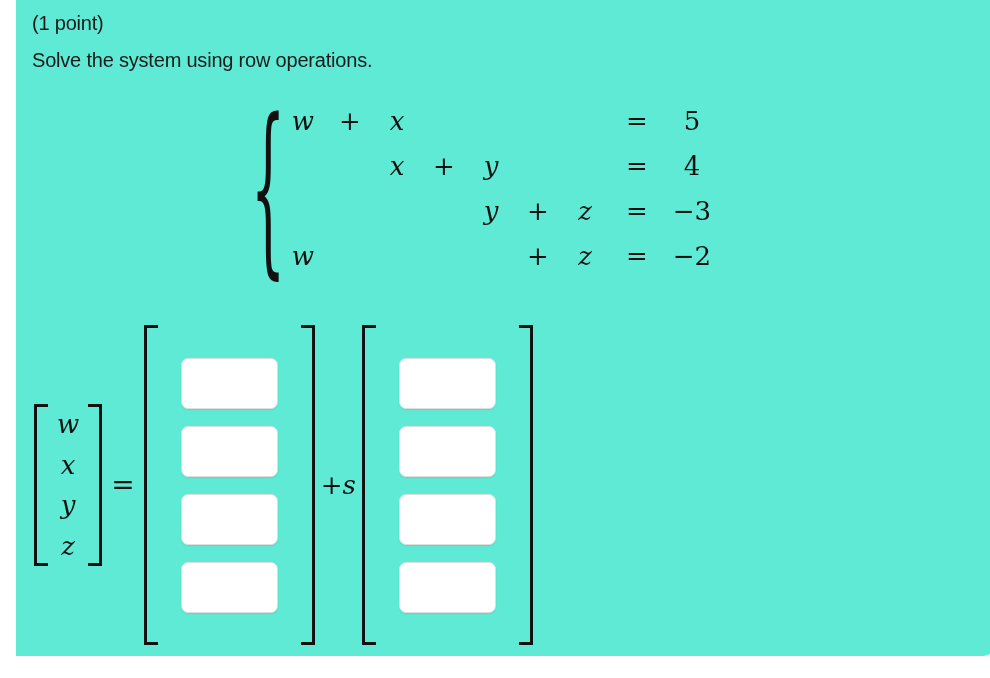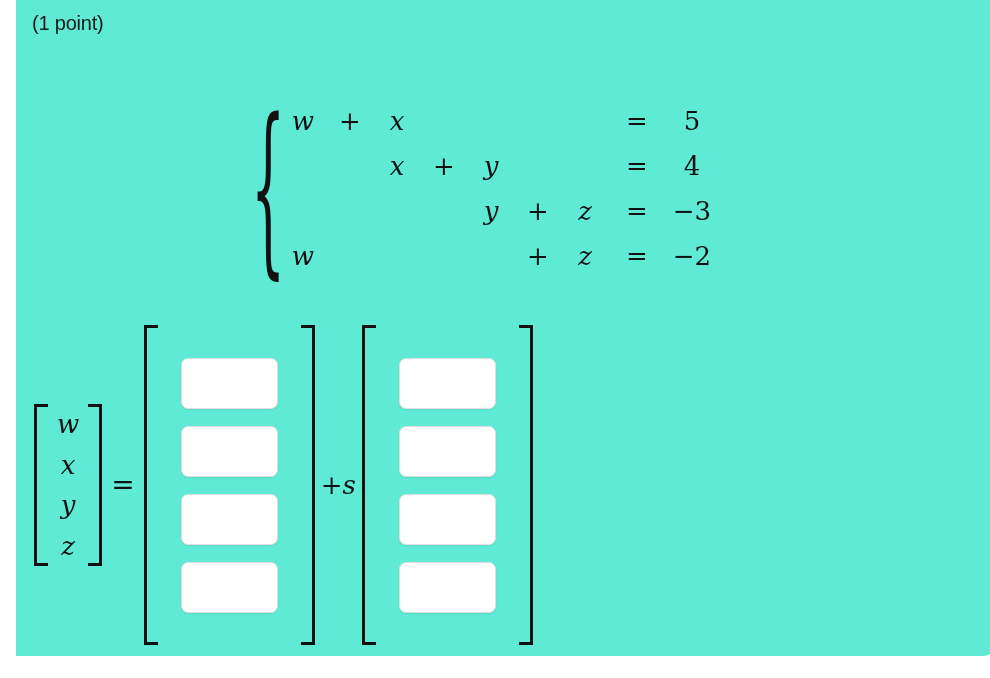--- a/index.html
+++ b/index.html
@@ -177,20 +177,21 @@
   }
   #plus-s .scalar { font-style: italic; }
 </style>
 </head>
 <body>
 
 <div id="problem-panel">
 
   <div id="points-label">(1 point)</div>
 
+  <div id="prompt-text">Solve the system using row operations.</div>
 
   <div id="system-block">
 
     <div id="system-brace">{</div>
 
     <div id="equations-grid">
 
       <span class="eq-cell eq-var">w</span>
       <span class="eq-cell eq-op">+</span>
       <span class="eq-cell eq-var">x</span>

